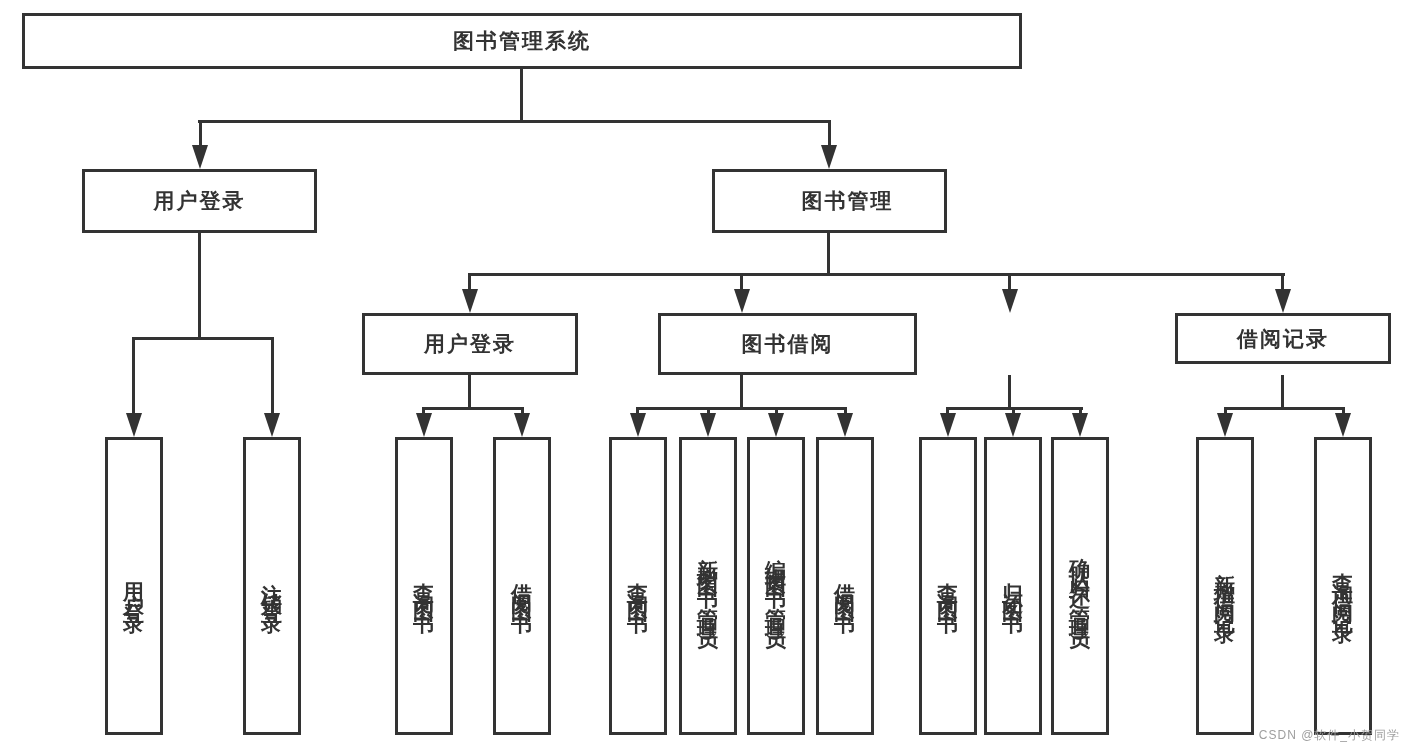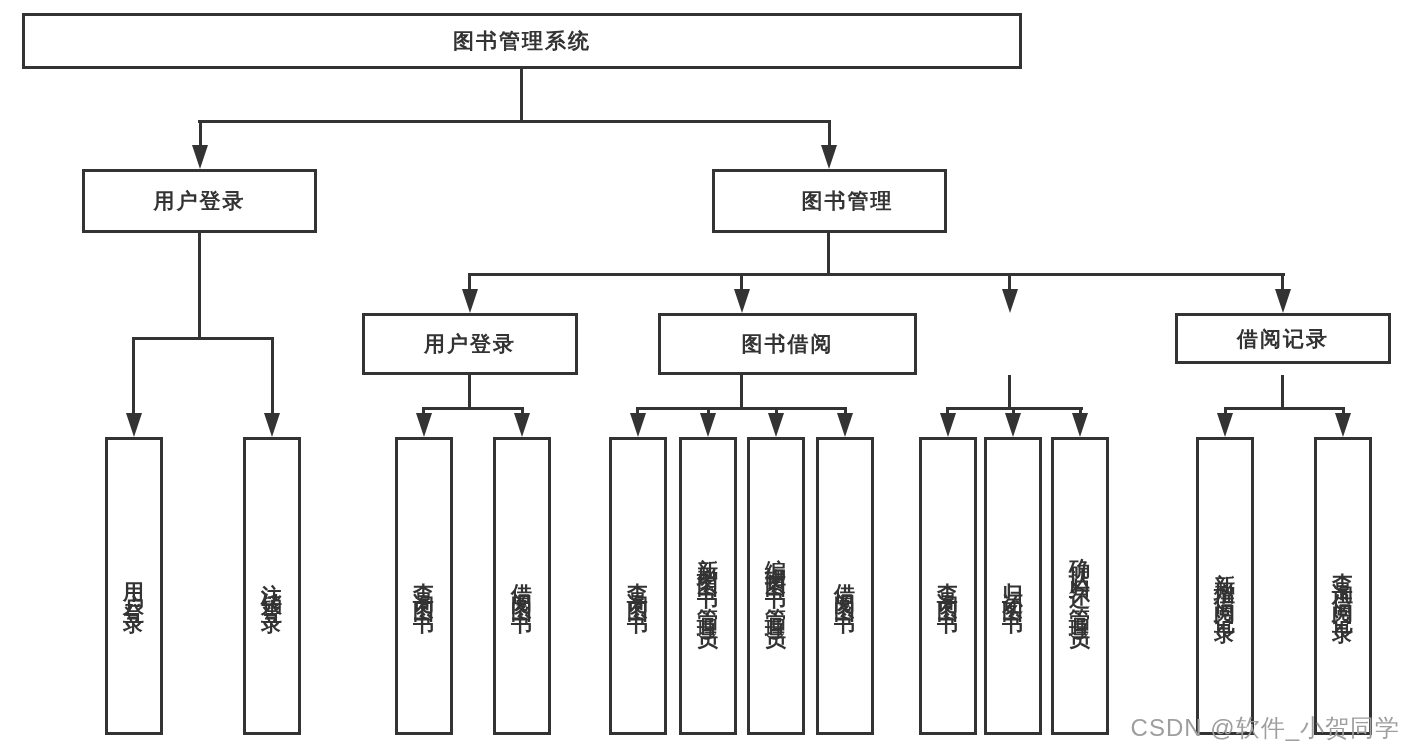--- a/index.html
+++ b/index.html
@@ -40,21 +40,21 @@
     width: 0; height: 0;
     border-left: 8px solid transparent;
     border-right: 8px solid transparent;
     border-top: 24px solid #333333;
     transform: translateX(-50%);
   }
   .watermark {
     position: absolute;
     right: 5px;
     bottom: 3px;
-    font-size: 24px;
+    font-size: 12px;
     color: #9e9e9e;
     letter-spacing: 1px;
     z-index: 10;
     white-space: nowrap;
     margin-top: 43px;
   }
 </style>
 </head>
 <body>
 

